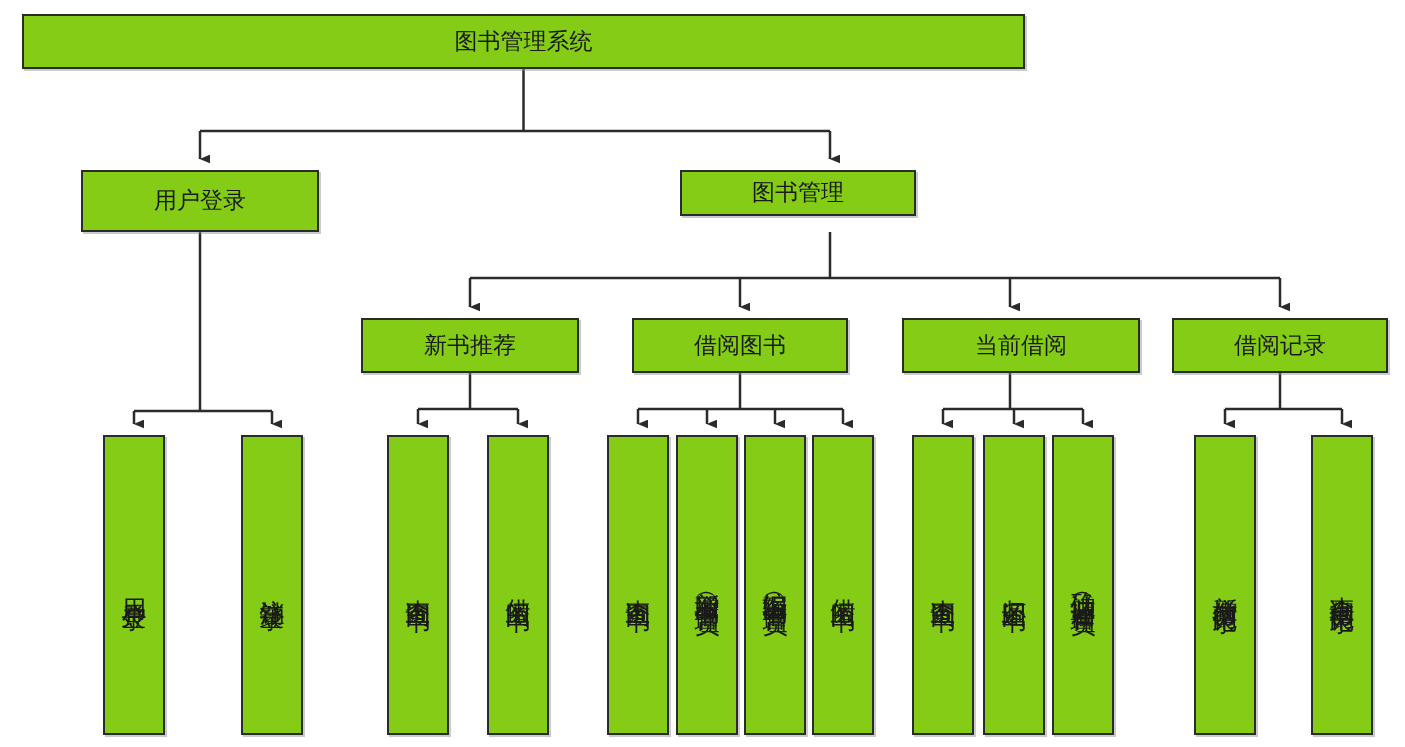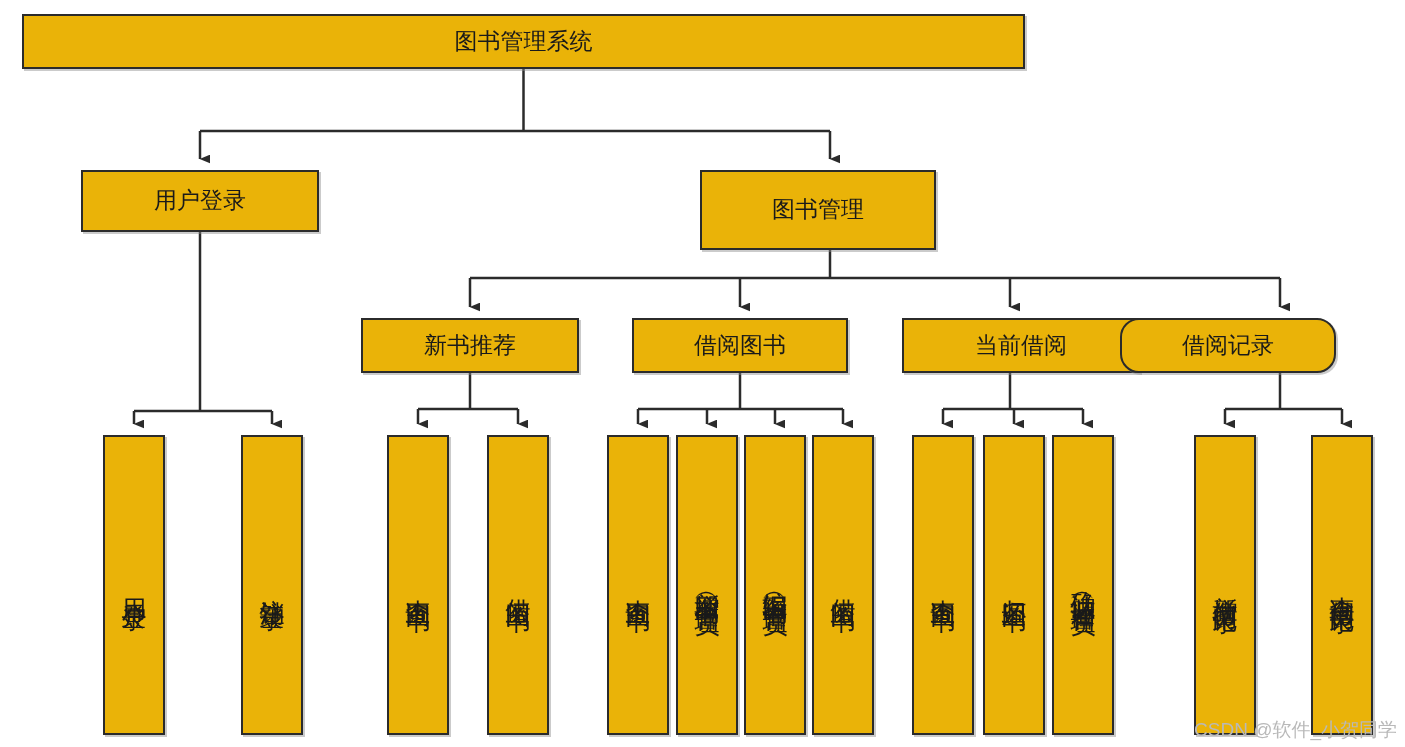--- a/index.html
+++ b/index.html
@@ -23,21 +23,21 @@
     position: absolute;
     left: 0;
     top: 0;
     width: 1405px;
     height: 747px;
     pointer-events: none;
   }
   .node {
     position: absolute;
     box-sizing: border-box;
-    background: #eab308;
+    background: #84cc16;
     border: 2.5px solid #2b2b2b;
     box-shadow: 2px 2px 0 rgba(140,140,140,0.45);
     display: flex;
     align-items: center;
     justify-content: center;
     z-index: 2;
   }
   .node-label {
     color: #1a1a1a;
     text-align: center;
@@ -120,33 +120,33 @@
       </g>
   </svg>
 
   <div id="nodes-layer">
       <div class="node root horizontal" style="left: 22px; top: 14px; width: 1003px; height: 55px;">
         <span class="node-label">图书管理系统</span>
       </div>
       <div class="node horizontal" style="left: 81px; top: 170px; width: 238px; height: 62px;">
         <span class="node-label">用户登录</span>
       </div>
-      <div class="node horizontal" style="left: 700px; top: 170px; width: 236px; height: 80px;">
+      <div class="node horizontal" style="left: 680px; top: 170px; width: 236px; height: 46px;">
         <span class="node-label">图书管理</span>
       </div>
       <div class="node horizontal" style="left: 361px; top: 318px; width: 218px; height: 55px;">
         <span class="node-label">新书推荐</span>
       </div>
       <div class="node horizontal" style="left: 632px; top: 318px; width: 216px; height: 55px;">
         <span class="node-label">借阅图书</span>
       </div>
       <div class="node horizontal" style="left: 902px; top: 318px; width: 238px; height: 55px;">
         <span class="node-label">当前借阅</span>
       </div>
-      <div class="node horizontal" style="left: 1120px; top: 318px; width: 216px; height: 55px; border-radius: 19px;">
+      <div class="node horizontal" style="left: 1172px; top: 318px; width: 216px; height: 55px;">
         <span class="node-label">借阅记录</span>
       </div>
       <div class="node vertical" style="left: 103px; top: 435px; width: 62px; height: 300px;">
         <span class="node-label">用户登录</span>
       </div>
       <div class="node vertical" style="left: 241px; top: 435px; width: 62px; height: 300px;">
         <span class="node-label">注销登录</span>
       </div>
       <div class="node vertical" style="left: 387px; top: 435px; width: 62px; height: 300px;">
         <span class="node-label">查询图书</span>
@@ -176,14 +176,13 @@
         <span class="node-label">确认归还（管理员）</span>
       </div>
       <div class="node vertical" style="left: 1194px; top: 435px; width: 62px; height: 300px;">
         <span class="node-label">新增借阅记录</span>
       </div>
       <div class="node vertical" style="left: 1311px; top: 435px; width: 62px; height: 300px;">
         <span class="node-label">查询借阅记录</span>
       </div>
     </div>
 
-  <div class="watermark">CSDN @软件_小贺同学</div>
 </div>
 
 </body></html>

